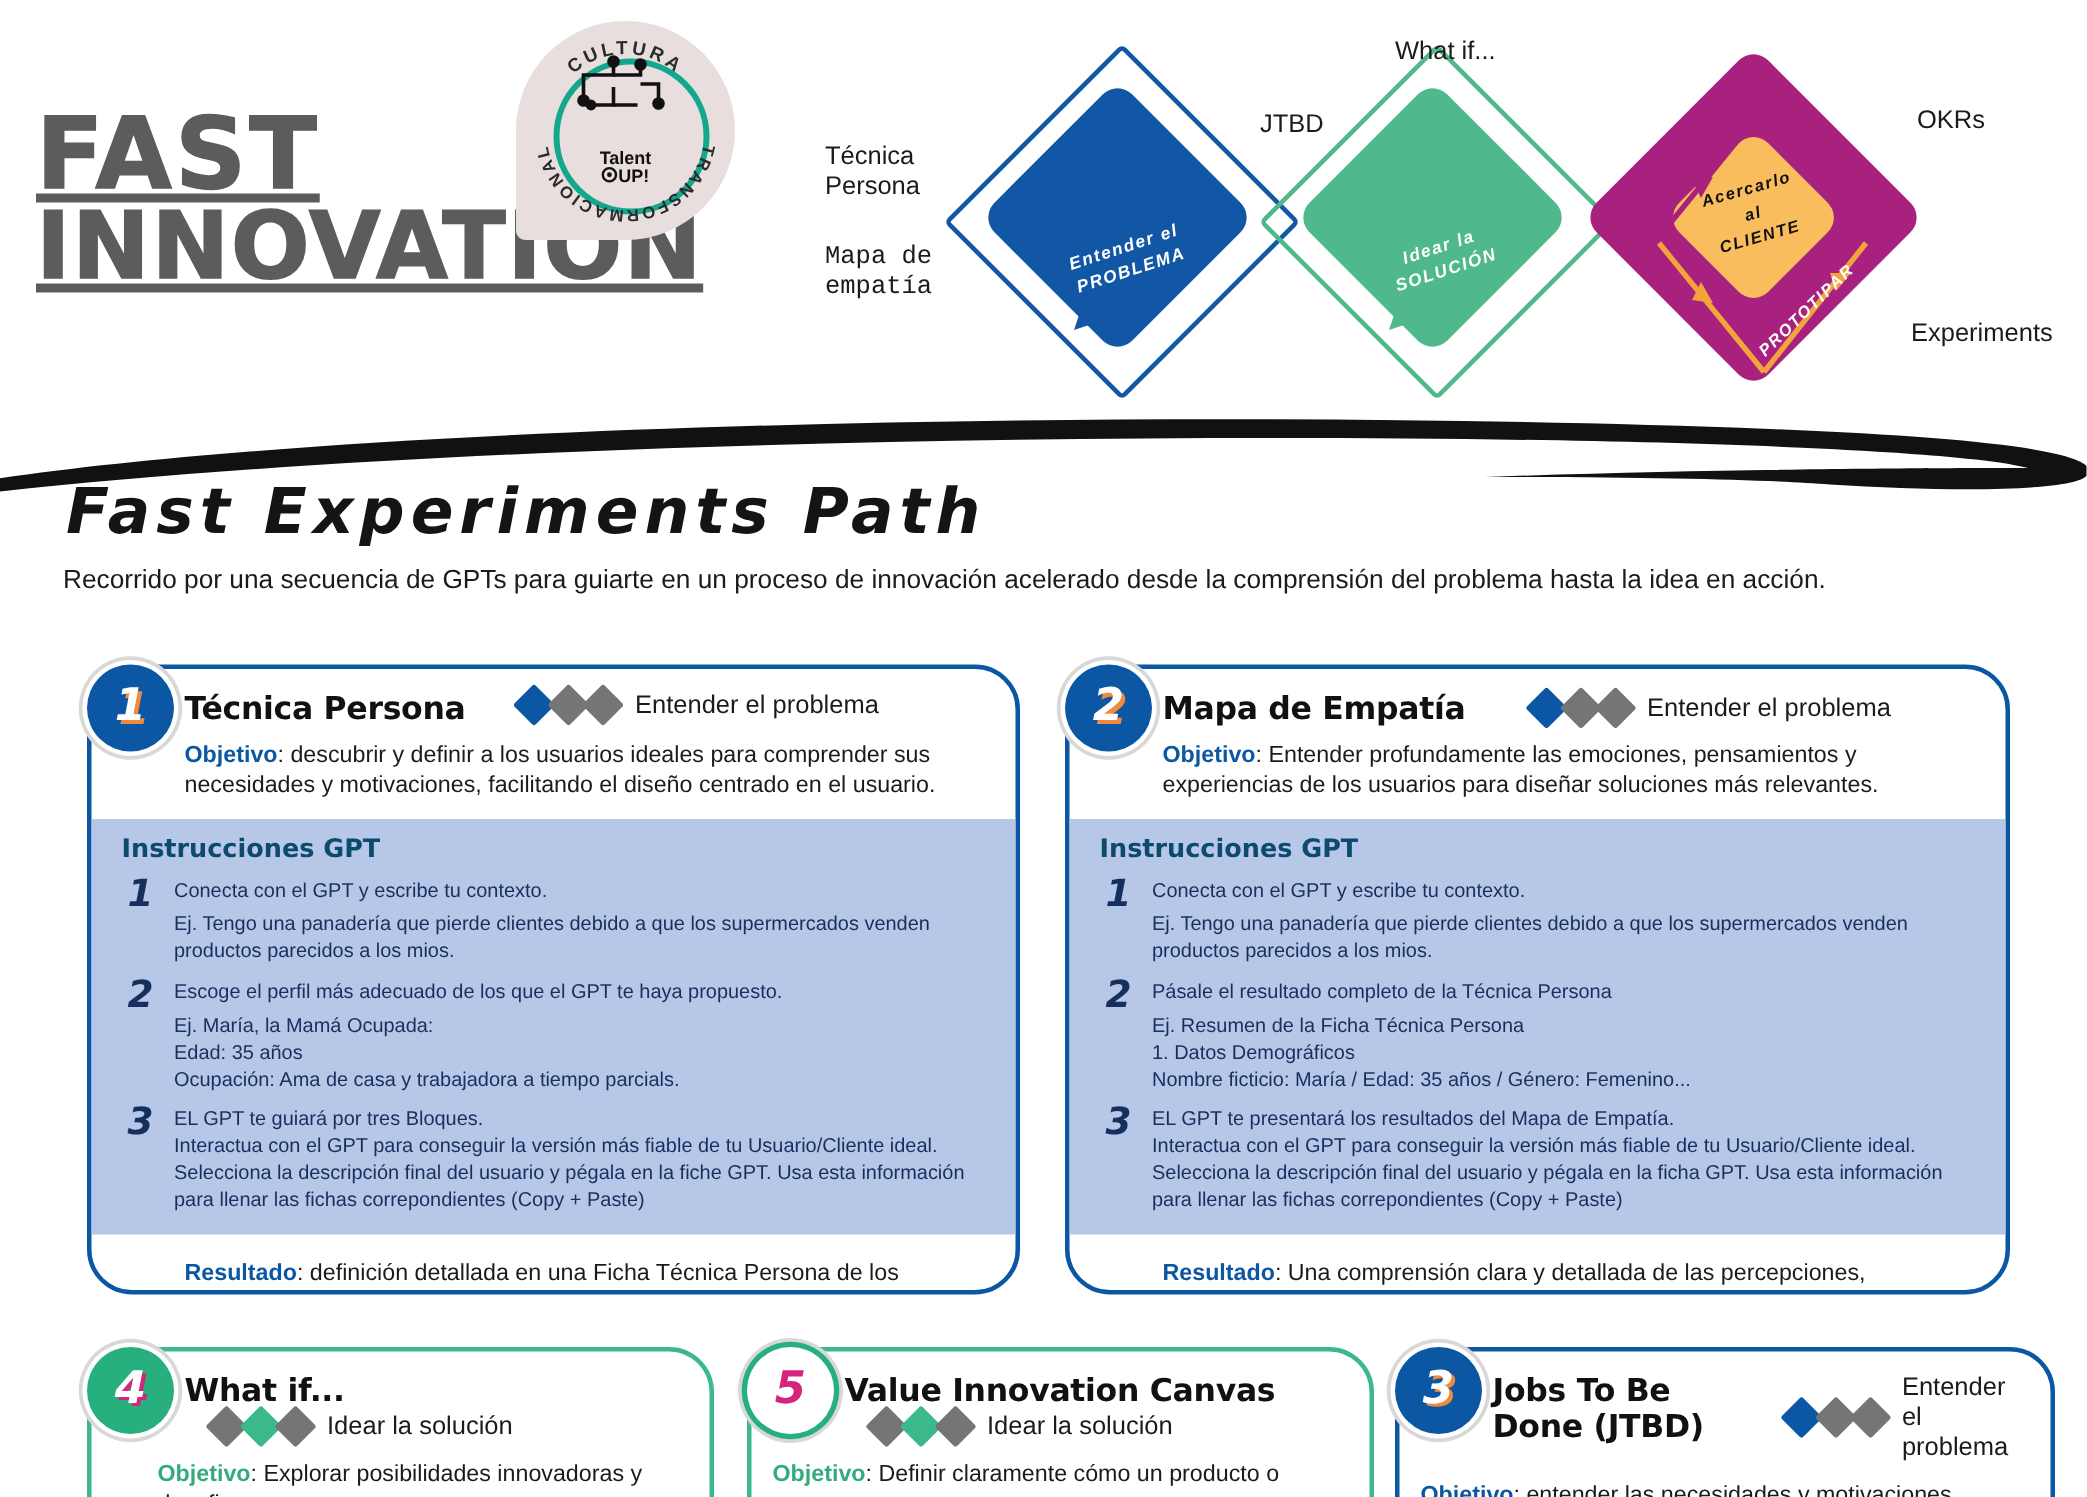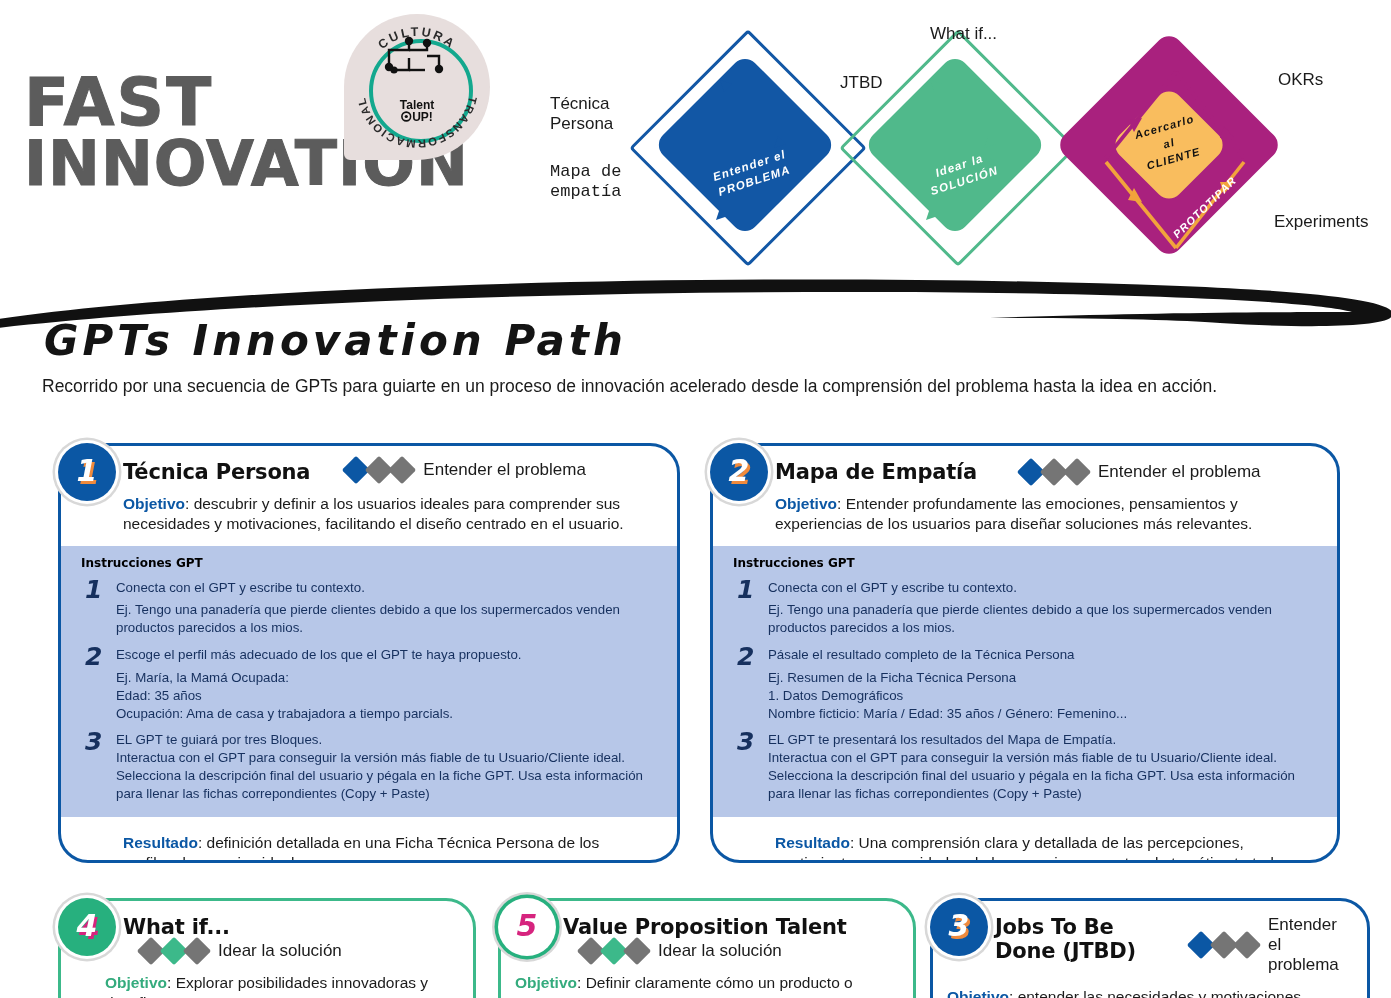--- a/index.html
+++ b/index.html
@@ -11,21 +11,21 @@
   }
   .abs{position:absolute;}
 
   
   #header{position:absolute;left:0;top:0;width:1391px;height:285px;}
 
   #brand-title{
     position:absolute;left:24px;top:72px;width:480px;
     font-family:"DejaVu Sans",sans-serif;
     font-weight:700;font-size:66px;line-height:0.95;
-    letter-spacing:2px;color:#5c5c5c;
+    letter-spacing:2px;color:#5c5c5c;text-decoration:underline;
     -webkit-text-stroke:1px #5c5c5c;
   }
   #brand-title .l2{display:block;font-size:62px;letter-spacing:1px;}
 
   
   #logo{position:absolute;left:344px;top:14px;width:146px;height:146px;}
   #logo .blob{
     position:absolute;inset:0;background:#e7dedd;
     border-radius:50% 50% 50% 6px;
   }
@@ -107,21 +107,21 @@
   .dm.on-green{background:#3cb98a;}
   .phase-label{font-size:17px;color:#1b1b1b;}
 
   .obj{font-size:15.5px;line-height:1.28;color:#1b1b1b;}
   .obj b{color:#0B57A4;}
   .obj.green b{color:#34ab7d;}
 
   .instr{background:#b7c7e8;}
   .instr-h{
     font-family:"DejaVu Sans",sans-serif;
-    font-weight:700;font-size:12px;color:#000000;
+    font-weight:700;font-size:17px;color:#0c4a6e;
   }
   .step{position:relative;padding-left:35px;margin-top:9px;}
   .step .sn{
     position:absolute;left:4px;top:-4px;
     font-family:"DejaVu Sans",sans-serif;font-style:italic;font-weight:700;
     font-size:25px;color:#16305e;
   }
   .step p{margin:0;font-size:13.3px;line-height:1.34;color:#16305e;}
   .step p.ex{margin-top:5px;}
   .res{font-size:15.5px;line-height:1.3;color:#1b1b1b;}
@@ -248,21 +248,21 @@
     <div class="dd-cap" style="left:634px;top:194px;">Experiments</div>
   </div>
 
   <svg id="swoosh" viewBox="0 0 1420 58">
     <path d="M0,44 C230,6 780,-8 1200,8 C1350,14 1420,24 1412,38 C1406,50 1320,50 1240,45
              C1200,42 1130,40 1010,40 C1180,34 1330,34 1372,34 C1330,22 1120,14 870,14
              C560,14 220,26 0,52 Z" fill="#111111"></path>
   </svg>
 </div>
 
-<div id="path-title">GPTs Innovation Path</div>
+<div id="path-title">Fast Experiments Path</div>
 <div id="path-sub">Recorrido por una secuencia de GPTs para guiarte en un proceso de innovación acelerado desde la comprensión del problema hasta la idea en acción.</div>
 
 <div id="cards">
     <div class="card" style="left: 58px; top: 443px; width: 622px; height: 420px;">
     <div class="card-body" style="border-color:#0B57A4;">
       <div style="padding:14px 18px 8px 62px;">
         <div style="display:flex;align-items:flex-start;gap:36px;">
           <div class="card-title">Técnica Persona</div>
           <div class="phase" style="">
             <span class="dmrow">
@@ -378,21 +378,21 @@
     </div>
 
     <div class="badge green">
       <span class="num">4</span>
     </div>
   </div>
     <div class="card" style="left: 498px; top: 898px; width: 418px; height: 150px;">
     <div class="card-body" style="border-color:#3cb98a;">
       <div style="padding:14px 18px 8px 62px;">
         <div style="display:flex;align-items:center;flex-direction:column;align-items:flex-start;gap:2px;">
-          <div class="card-title">Value Proposition Talent</div>
+          <div class="card-title">Value Innovation Canvas</div>
           <div class="phase" style="margin-left:18px;">
             <span class="dmrow">
                 <span class="dm"></span>
                 <span class="dm on-green"></span>
                 <span class="dm"></span>
               </span>
             <span class="phase-label">Idear la solución</span>
           </div>
         </div>
       </div>

